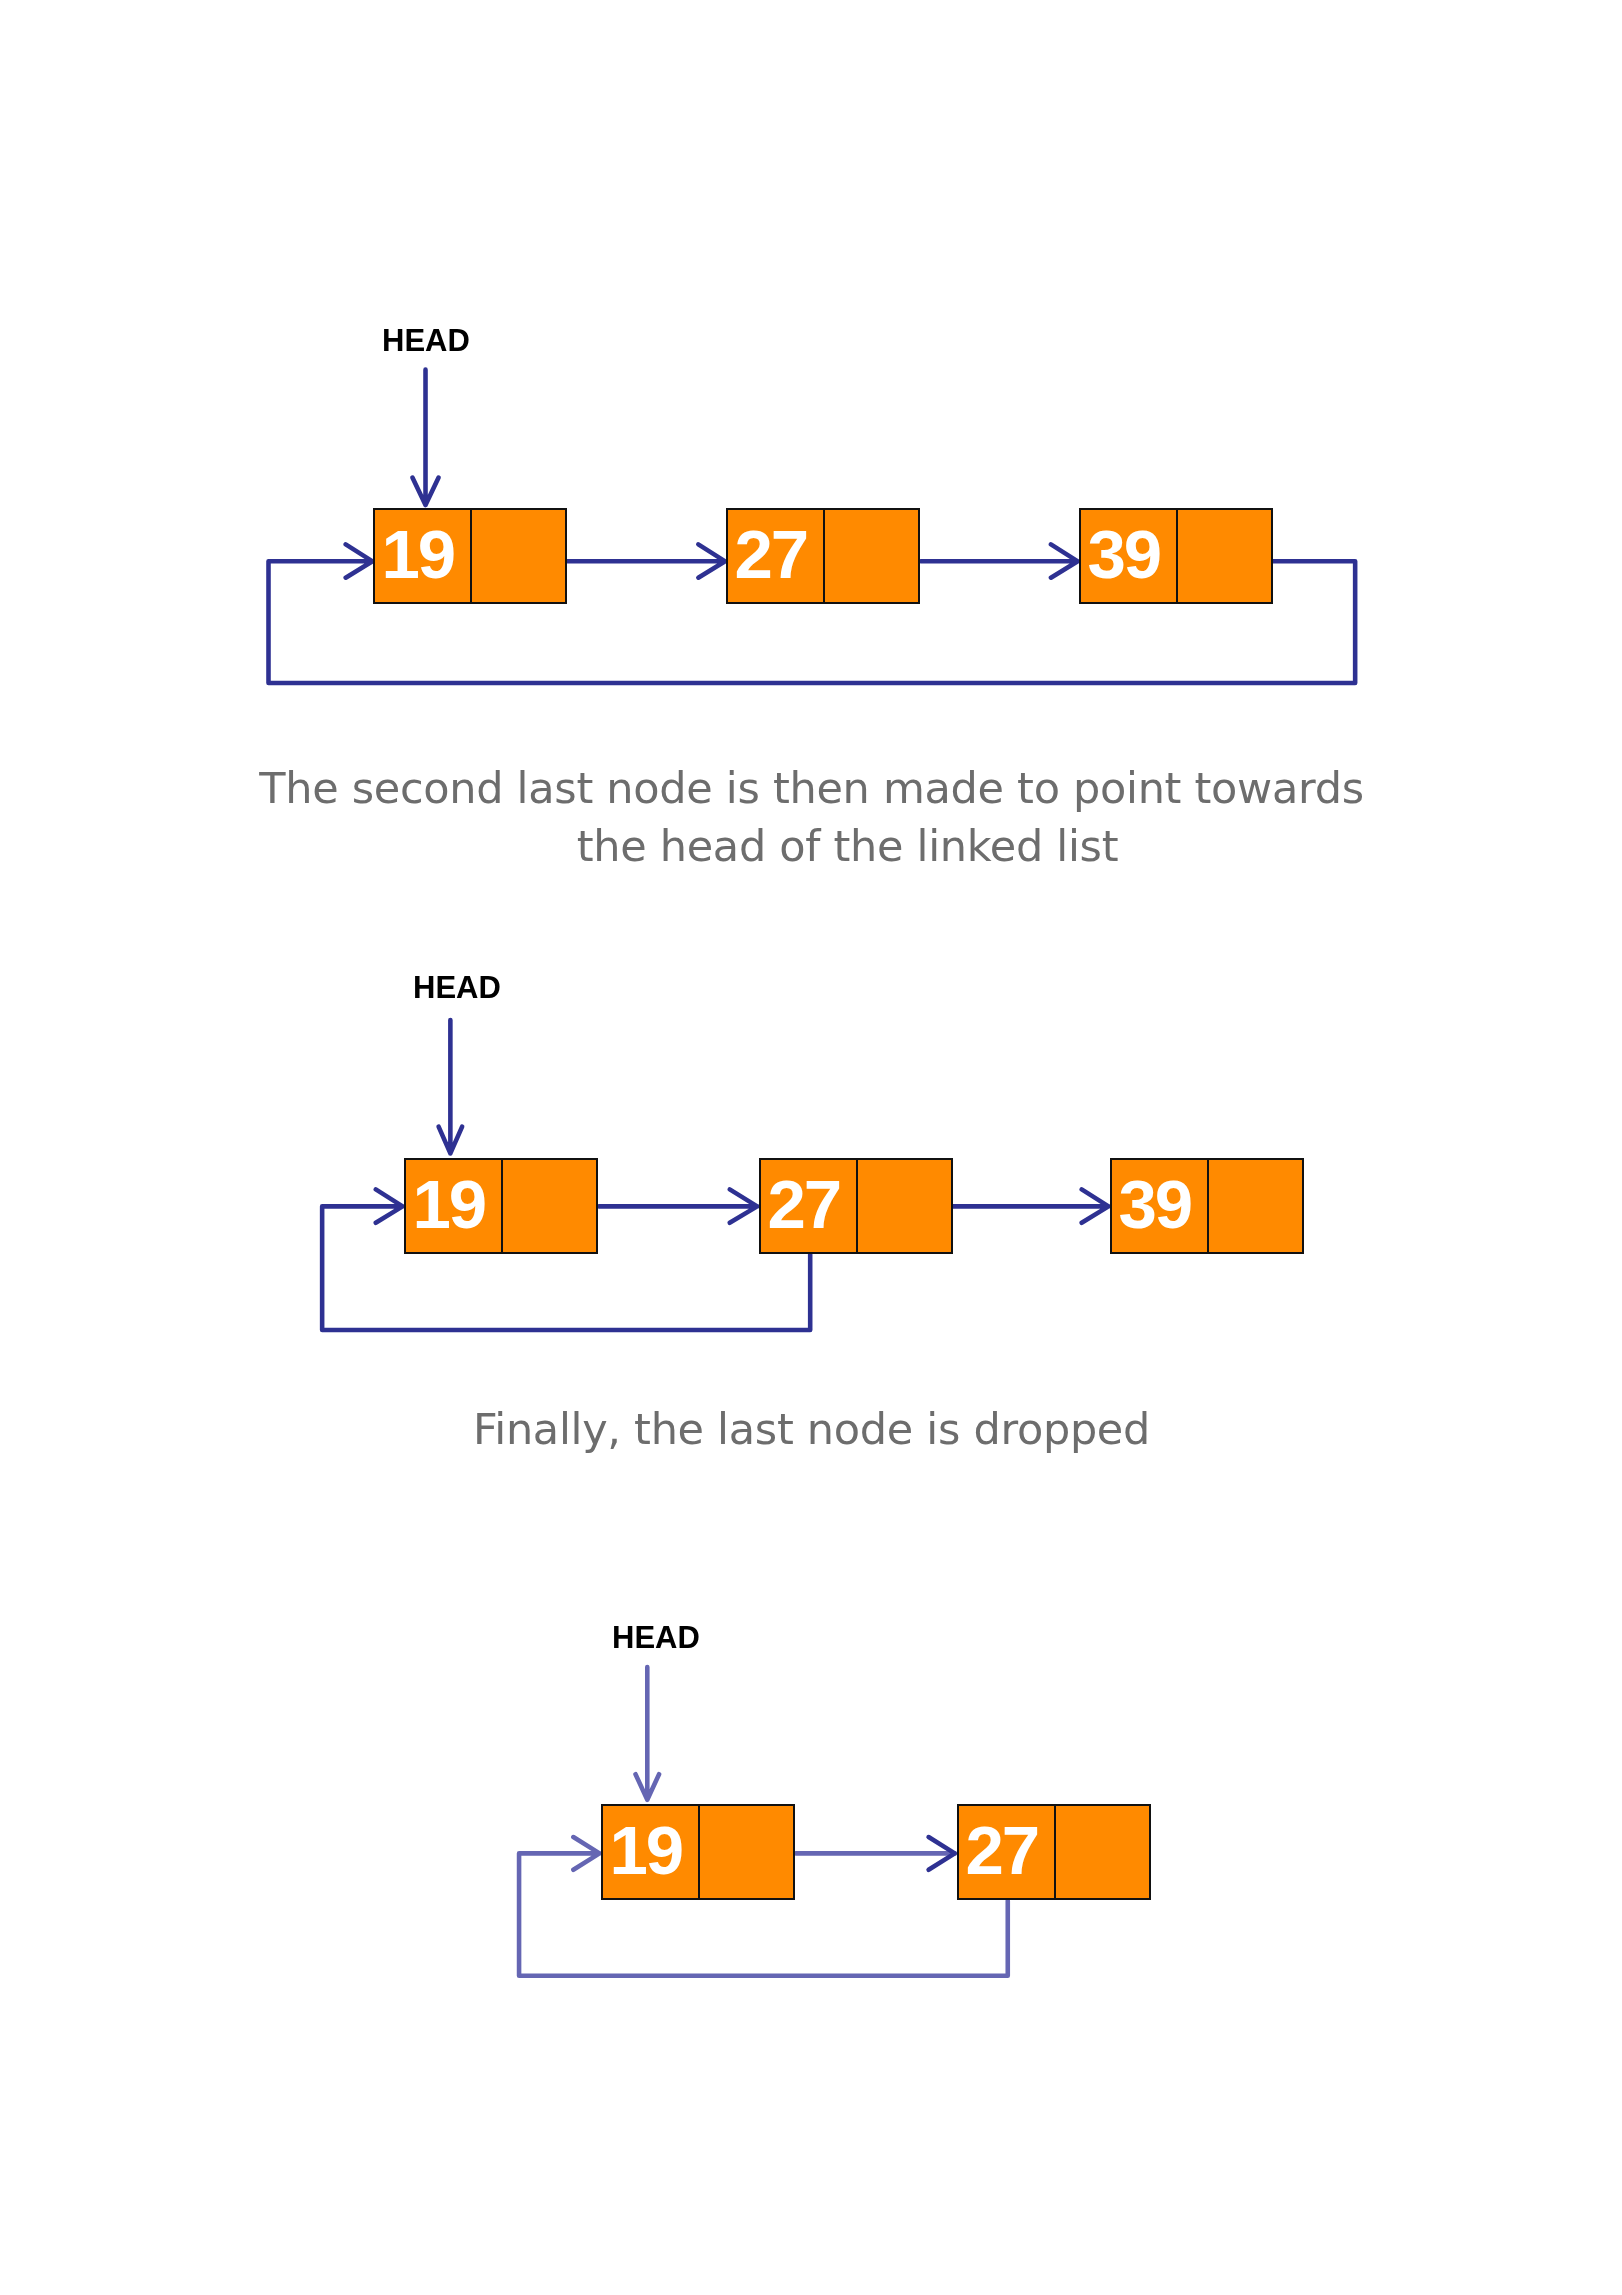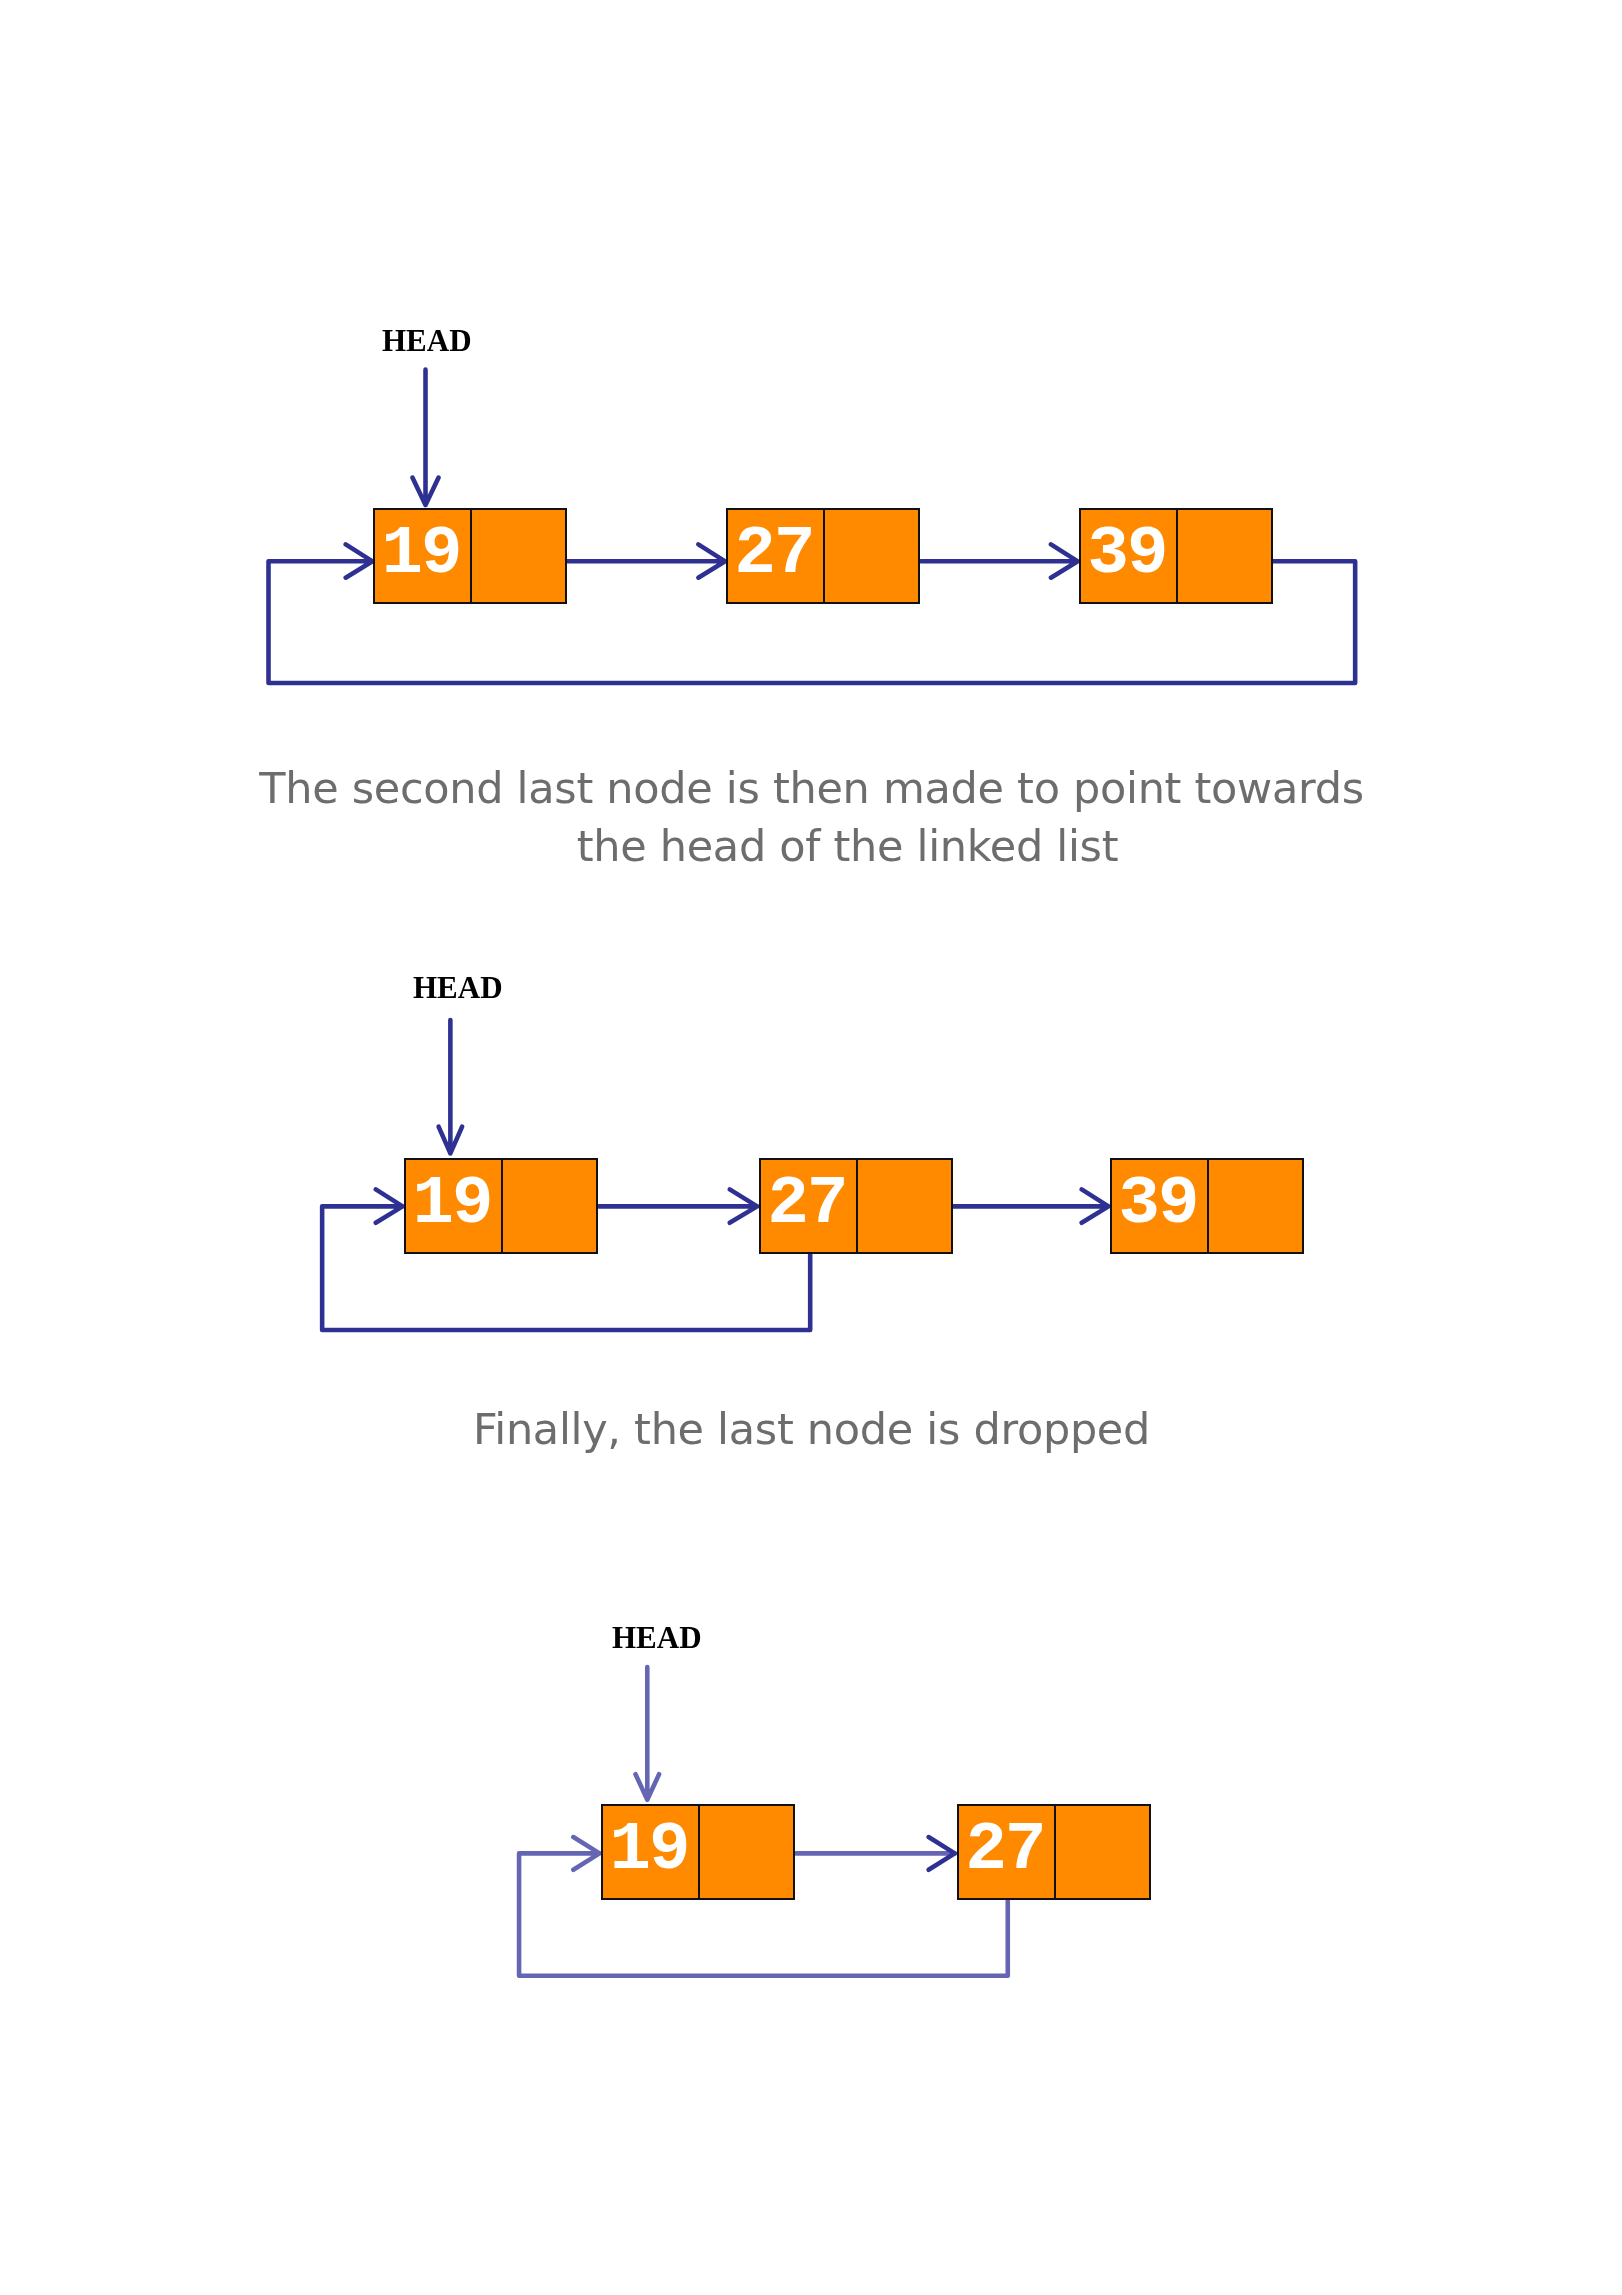--- a/index.html
+++ b/index.html
@@ -1,21 +1,21 @@
 <!DOCTYPE html>
 <html style="font-size:10.5px"><head>
 <meta charset="utf-8">
 <style>
   html, body { margin: 0; padding: 0; background: #ffffff; }
   body { width: 1623px; height: 2295px; position: relative; overflow: hidden; }
   .stage { position: absolute; left: 0; top: 0; width: 1623px; height: 2295px; }
   svg.diagram { position: absolute; left: 0; top: 0; }
   .head-label {
     position: absolute;
-    font-family: Liberation Serif, serif;
+    font-family: Liberation Sans, sans-serif;
     font-weight: bold;
     font-size: 31px;
     line-height: 31px;
     color: #000000;
     letter-spacing: 0px;
     white-space: nowrap;
   }
   .node {
     position: absolute;
     width: 194px;
@@ -30,21 +30,21 @@
     height: 100%;
     box-sizing: border-box;
     border-right: 2px solid #111111;
     position: relative;
   }
   .node .data span {
     position: absolute;
     left: 6.5px;
     top: 50%;
     transform: translateY(-52%);
-    font-family: Liberation Mono, monospace;
+    font-family: Liberation Sans, sans-serif;
     font-weight: bold;
     font-size: 69px;
     line-height: 69px;
     color: #ffffff;
     letter-spacing: -2px;
   }
   .node .next { flex: 1; height: 100%; }
   .caption {
     position: absolute;
     left: 0;

